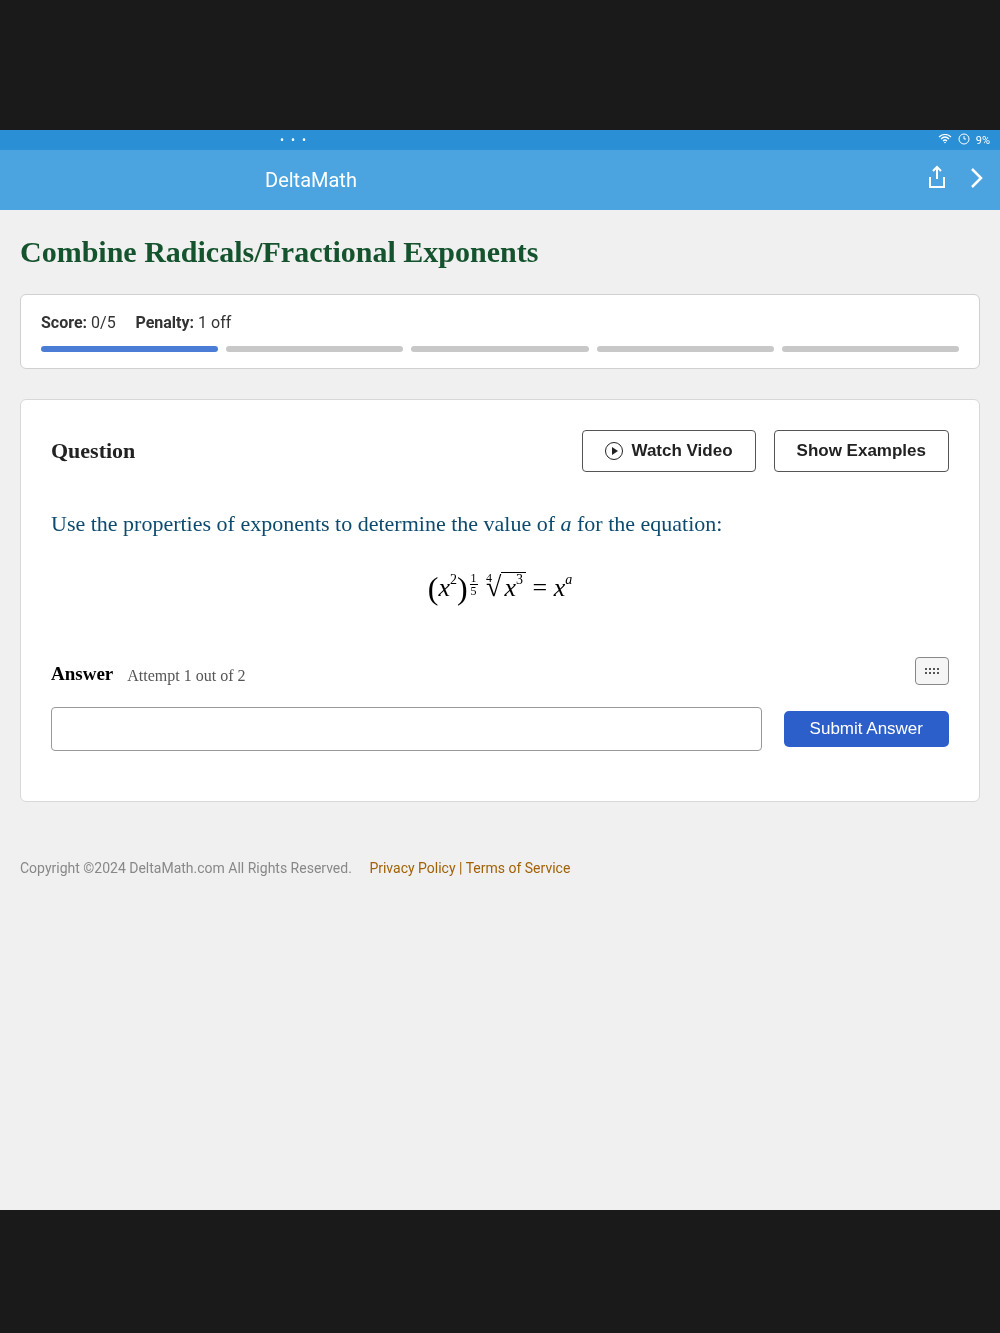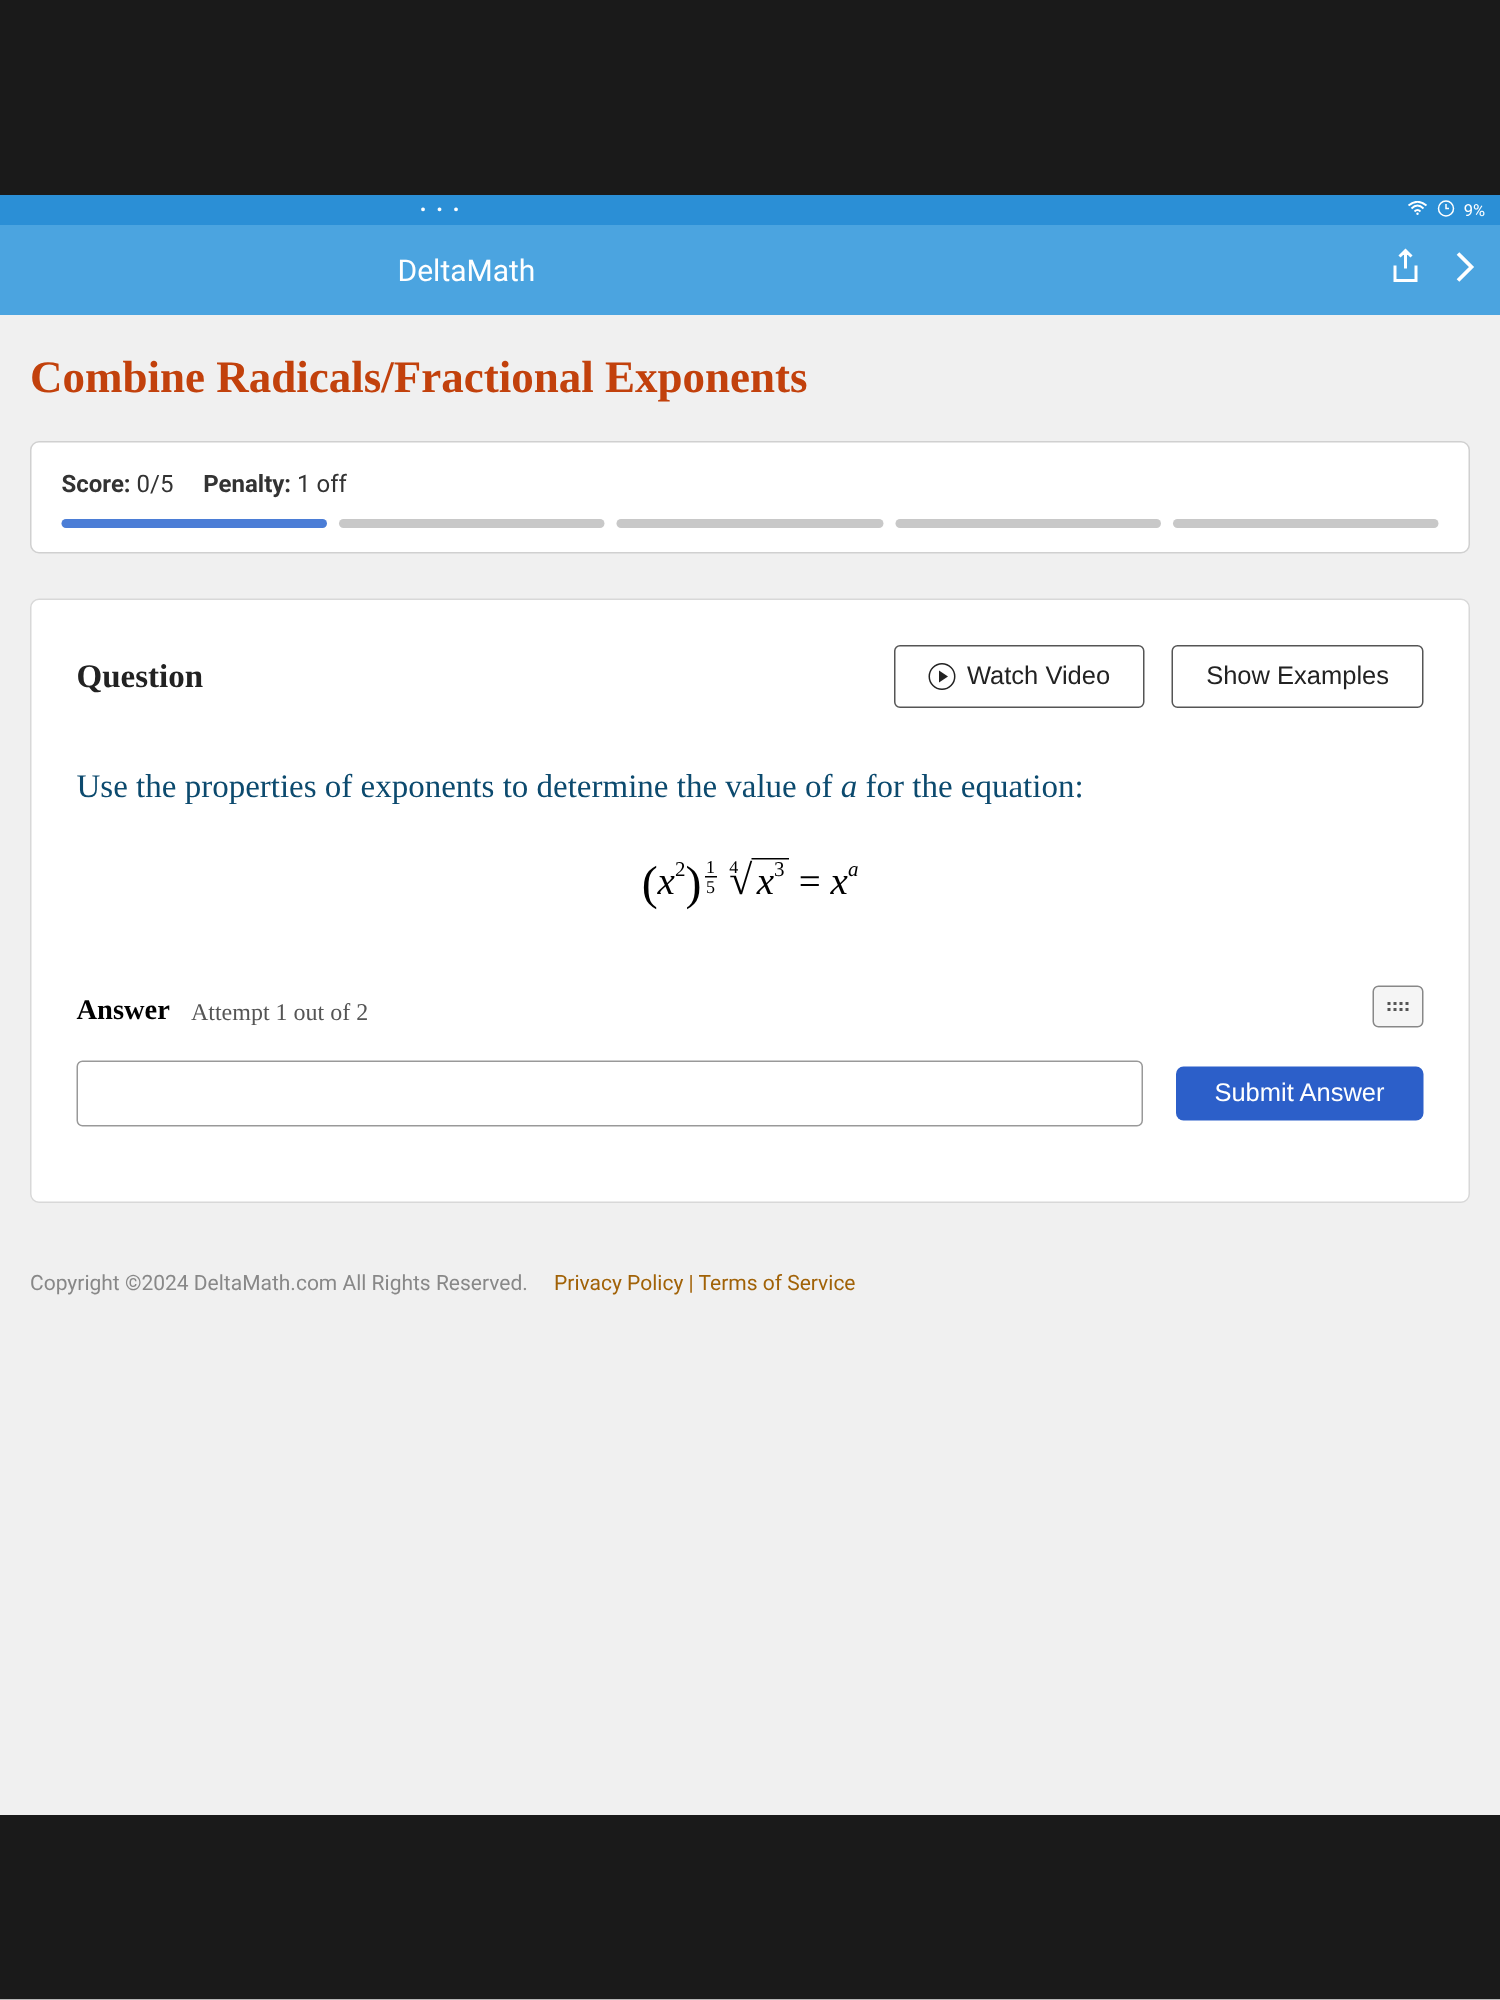--- a/index.html
+++ b/index.html
@@ -57,21 +57,21 @@
   .share-icon svg, .chevron-icon svg { stroke: #fff; }
   .content {
     background: #f0f0f0;
     padding: 25px 20px 20px 20px;
     min-height: 1000px;
   }
   .page-title {
     font-family: Georgia, "Times New Roman", serif;
     font-size: 30px;
     font-weight: bold;
-    color: #c2410c;
+    color: #14532d;
     margin-bottom: 25px;
   }
   .score-card {
     background: #fff;
     border: 1px solid #d0d0d0;
     border-radius: 6px;
     padding: 18px 20px 16px 20px;
     margin-bottom: 30px;
   }
   .score-line {
@@ -89,21 +89,21 @@
     height: 6px;
     border-radius: 3px;
   }
   .seg-active { background: #4b7dd6; }
   .seg-inactive { background: #c8c8c8; }
   .question-card {
     background: #fff;
     border: 1px solid #d8d8d8;
     border-radius: 6px;
     padding: 30px 30px 50px 30px;
-    margin-bottom: 46px;
+    margin-bottom: 58px;
   }
   .question-header {
     display: flex;
     align-items: center;
     margin-bottom: 35px;
   }
   .question-label {
     font-family: Georgia, serif;
     font-size: 22px;
     font-weight: bold;
@@ -115,20 +115,21 @@
     background: transparent;
     border-radius: 4px;
     padding: 10px 22px;
     font-size: 17px;
     color: #222;
     display: inline-flex;
     align-items: center;
     gap: 8px;
     margin-left: 18px;
     cursor: pointer;
+    font-weight: bold;
   }
   .play-circle {
     width: 18px; height: 18px;
     border: 1.5px solid #222;
     border-radius: 50%;
     display: inline-flex;
     align-items: center;
     justify-content: center;
   }
   .play-circle::after {

